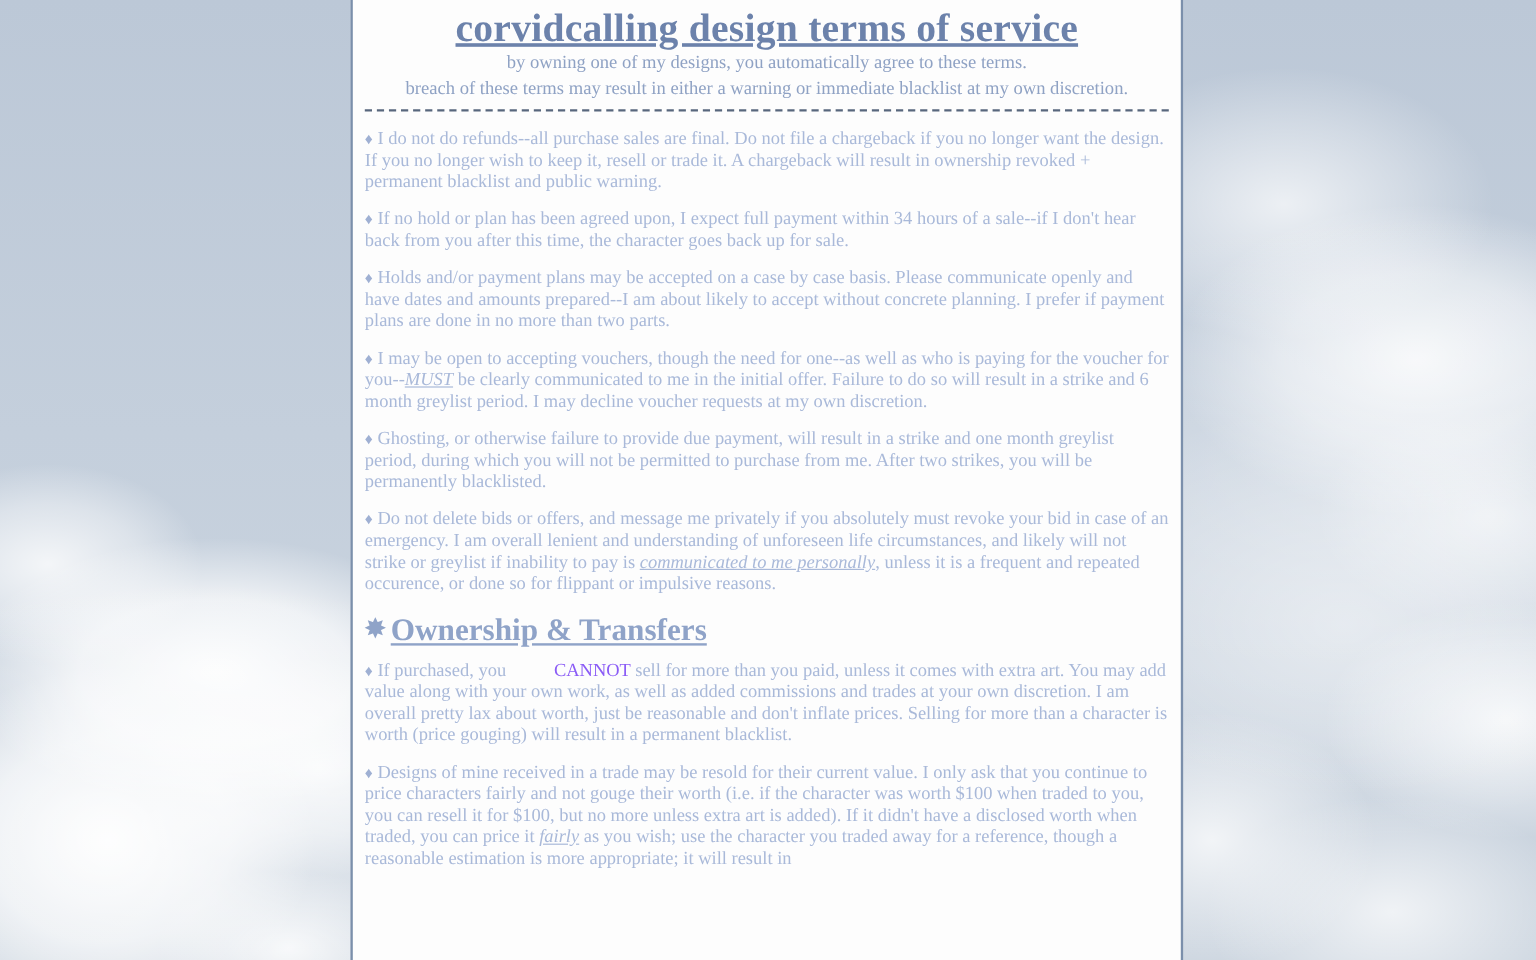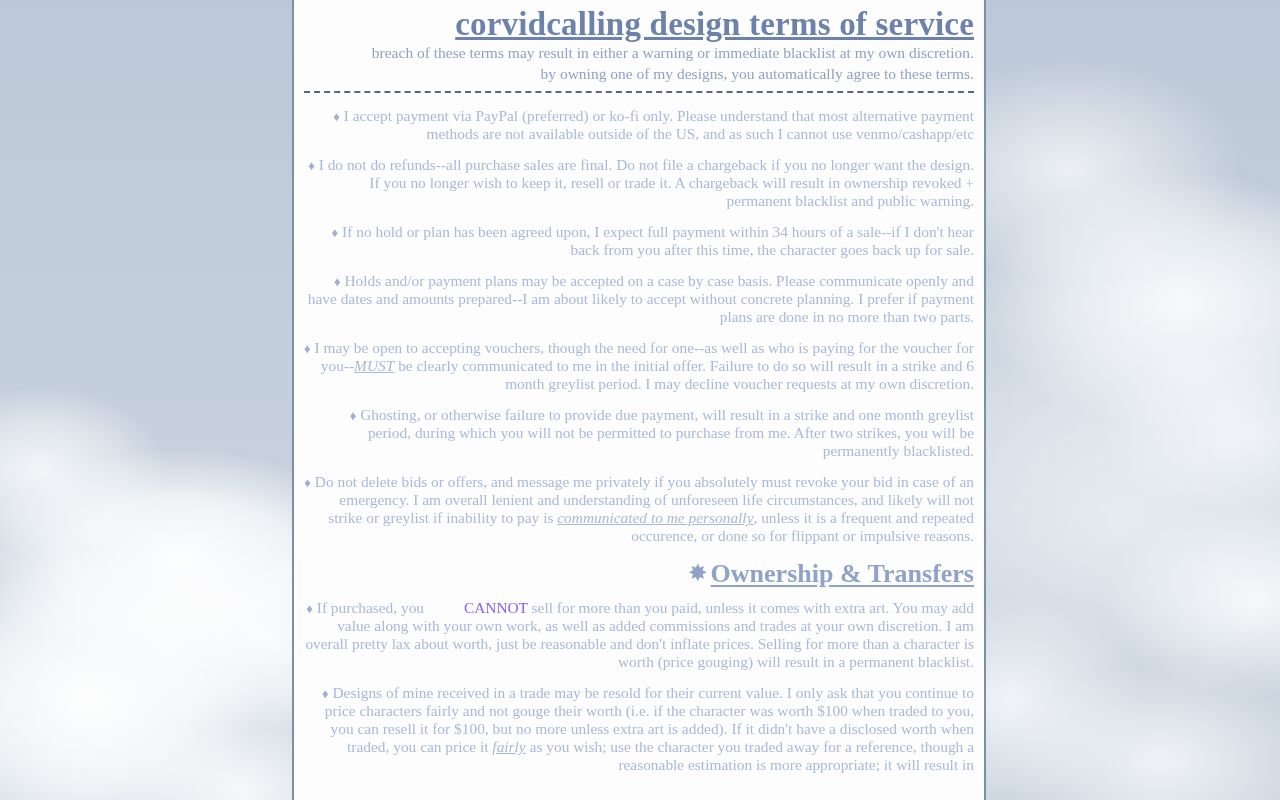--- a/index.html
+++ b/index.html
@@ -1,15 +1,15 @@
 <!DOCTYPE html>
 <html><head>
 <meta charset="utf-8">
 <style>
-  * { box-sizing: border-box; text-align: right; }
+  * { box-sizing: border-box; }
   html, body {
     margin: 0; padding: 0;
     width: 1280px; height: 800px;
     overflow: hidden;
   }
   body {
     font-family: "Liberation Serif", "DejaVu Serif", serif;
     background-color: #c2cddb;
     position: relative;
   }
@@ -111,27 +111,26 @@
 </head>
 <body>
 
 <div id="sky"></div>
 <div id="sky-haze"></div>
 
 <div id="panel">
 
   <div id="header">
     <h1 id="doc-title">corvidcalling design terms of service</h1>
+    <p class="subtitle">by owning one of my designs, you automatically agree to these terms.</p>
     <p class="subtitle">breach of these terms may result in either a warning or immediate blacklist at my own discretion.</p>
-    <p class="subtitle">by owning one of my designs, you automatically agree to these terms.</p>
   </div>
 
   <div id="sections-host">
       <div class="section">
-        <p class="clause"><span class="bullet">♦</span> <span>I accept payment via PayPal (preferred) or ko-fi only. Please understand that most alternative payment methods are not available outside of the US, and as such I cannot use venmo/cashapp/etc</span></p>
         <p class="clause"><span class="bullet">♦</span> <span>I do not do refunds--all purchase sales are final. Do not file a chargeback if you no longer want the design. If you no longer wish to keep it, resell or trade it. A chargeback will result in ownership revoked + permanent blacklist and public warning.</span></p>
         <p class="clause"><span class="bullet">♦</span> <span>If no hold or plan has been agreed upon, I expect full payment within 34 hours of a sale--if I don't hear back from you after this time, the character goes back up for sale.</span></p>
         <p class="clause"><span class="bullet">♦</span> <span>Holds and/or payment plans may be accepted on a case by case basis. Please communicate openly and have dates and amounts prepared--I am about likely to accept without concrete planning. I prefer if payment plans are done in no more than two parts.</span></p>
         <p class="clause"><span class="bullet">♦</span> <span>I may be open to accepting vouchers, though the need for one--as well as who is paying for the voucher for you--</span><em>MUST</em><span> be clearly communicated to me in the initial offer. Failure to do so will result in a strike and 6 month greylist period. I may decline voucher requests at my own discretion.</span></p>
         <p class="clause"><span class="bullet">♦</span> <span>Ghosting, or otherwise failure to provide due payment, will result in a strike and one month greylist period, during which you will not be permitted to purchase from me. After two strikes, you will be permanently blacklisted.</span></p>
         <p class="clause"><span class="bullet">♦</span> <span>Do not delete bids or offers, and message me privately if you absolutely must revoke your bid in case of an emergency. I am overall lenient and understanding of unforeseen life circumstances, and likely will not strike or greylist if inability to pay is </span><em>communicated to me personally</em><span>, unless it is a frequent and repeated occurence, or done so for flippant or impulsive reasons.</span></p>
       </div>
       <div class="section">
         <h2 class="section-heading"><span class="star-icon">✸</span><span>Ownership &amp; Transfers</span></h2>
         <p class="clause"><span class="bullet">♦</span> <span>If purchased, you </span><strong>CANNOT</strong><span> sell for more than you paid, unless it comes with extra art. You may add value along with your own work, as well as added commissions and trades at your own discretion. I am overall pretty lax about worth, just be reasonable and don't inflate prices. Selling for more than a character is worth (price gouging) will result in a permanent blacklist.</span></p>

